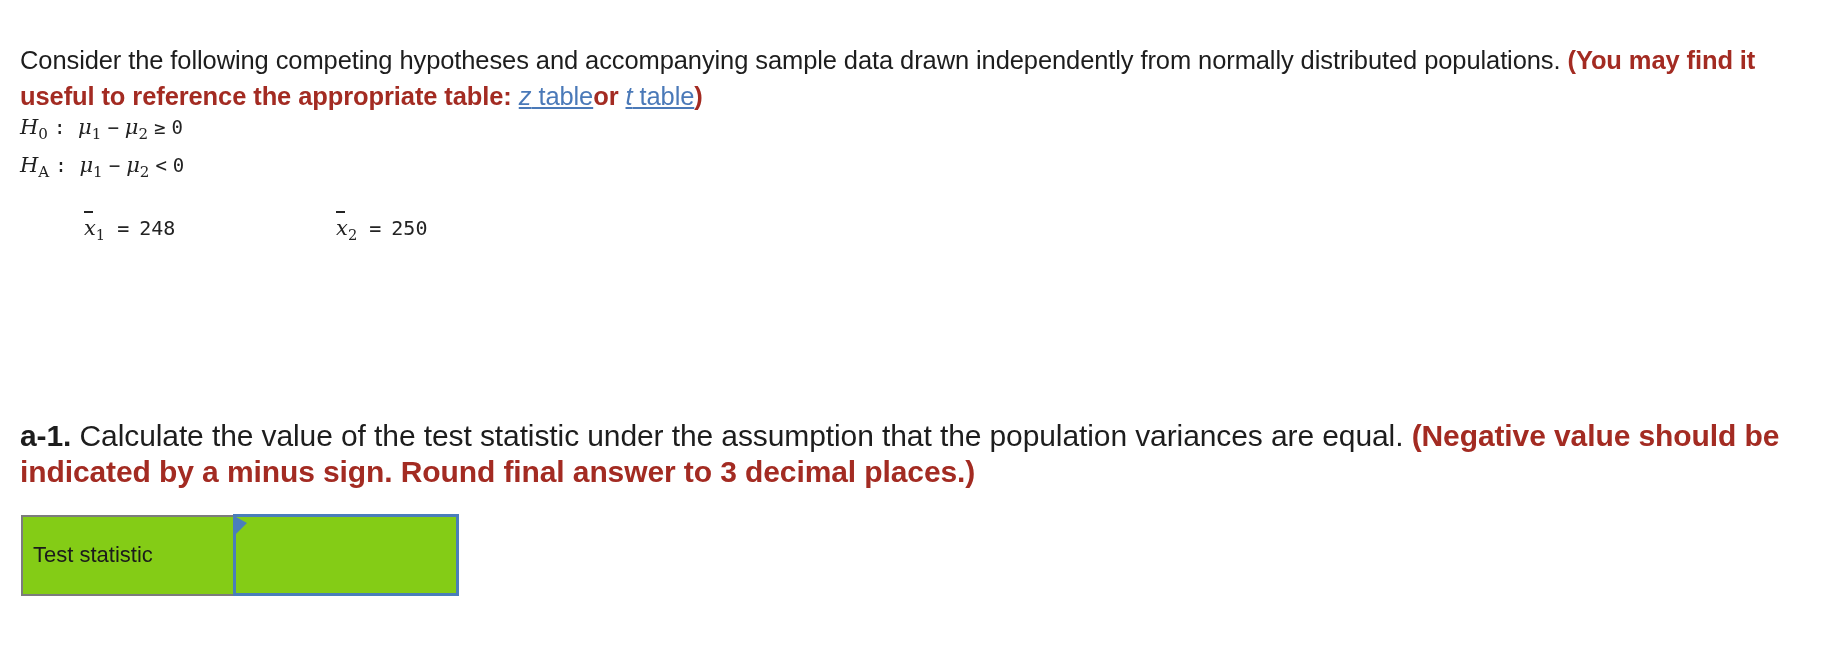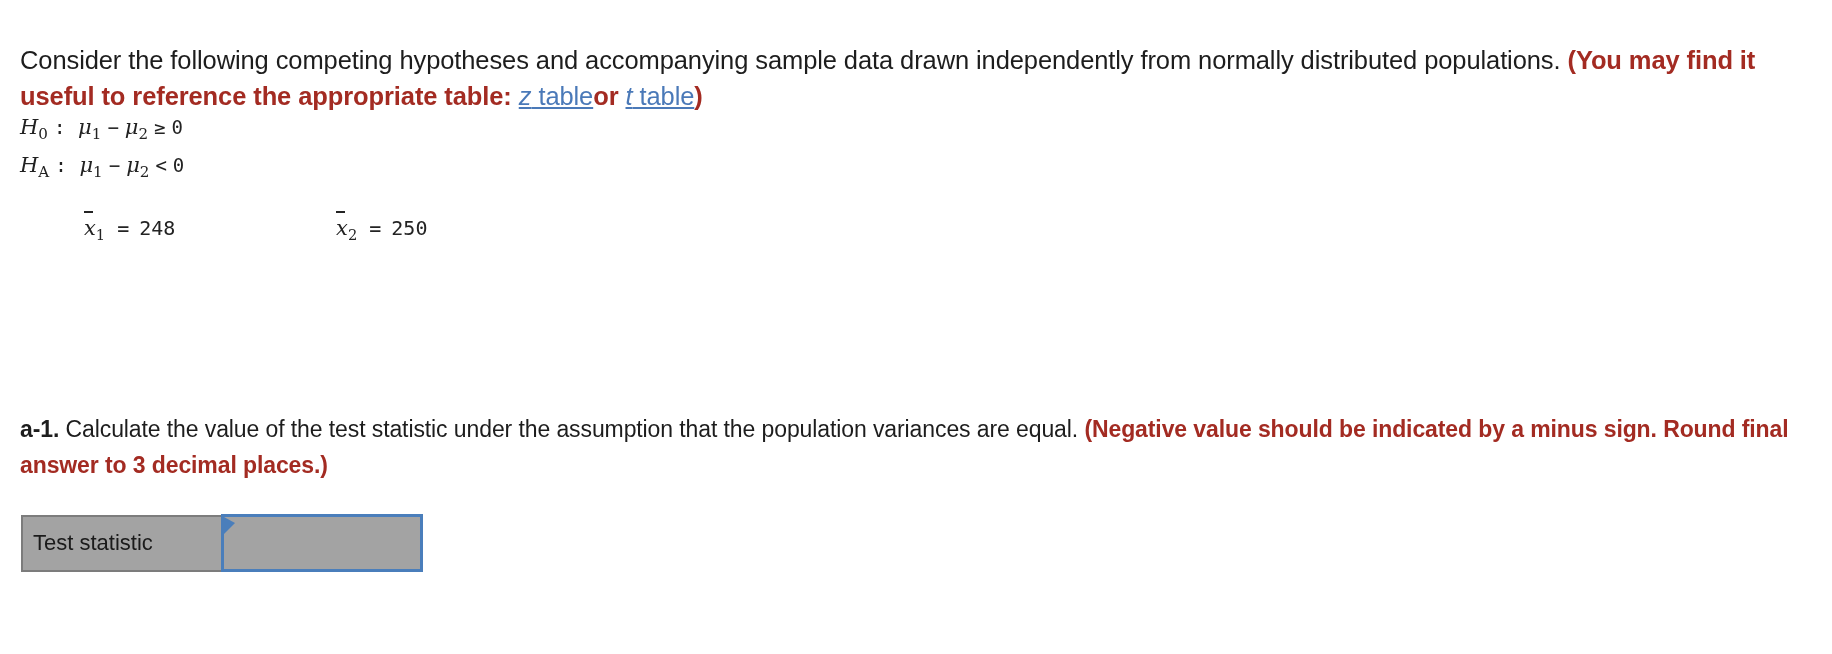--- a/index.html
+++ b/index.html
@@ -106,38 +106,38 @@
     background: #232323;
   }
   .eq { padding: 0 10px 0 12px; }
 
   
   .question {
     position: absolute;
     left: 20px;
     top: 388px;
     width: 1790px;
-    font-size: 23px;
+    font-size: 30px;
     line-height: 36px;
     color: #1d1d1d;
     letter-spacing: -0.1px;
   }
   .q-label { font-weight: bold; }
 
   
   .answer-table {
     position: absolute;
     left: 21px;
     top: 514px;
     border-collapse: collapse;
   }
   .answer-table td {
     height: 44px;
-    background: #a3a3a3;
-    padding: 4px;
+    background: #84cc16;
+    padding: 16px;
   }
   .label-cell {
     width: 184px;
     border: 2px solid #7c7c7c;
     font-size: 22px;
     color: #1b1b1b;
     padding-left: 10px !important;
     vertical-align: middle;
     font-family: "Liberation Sans", sans-serif;
   }

